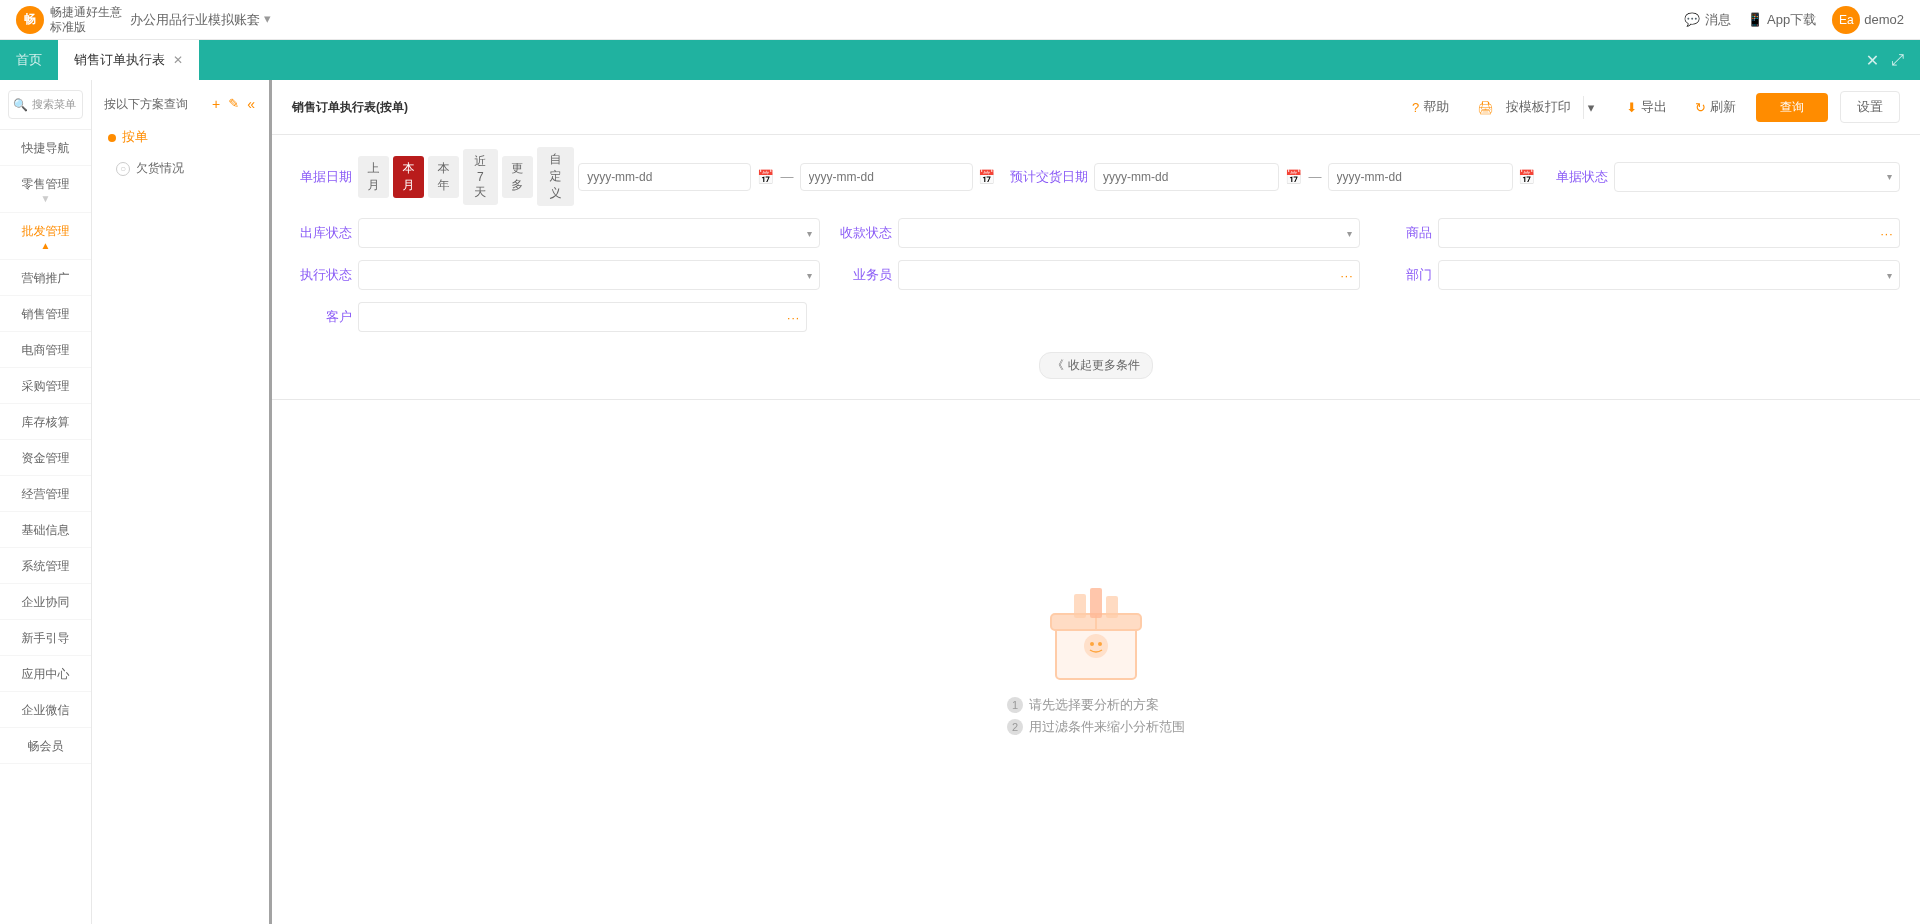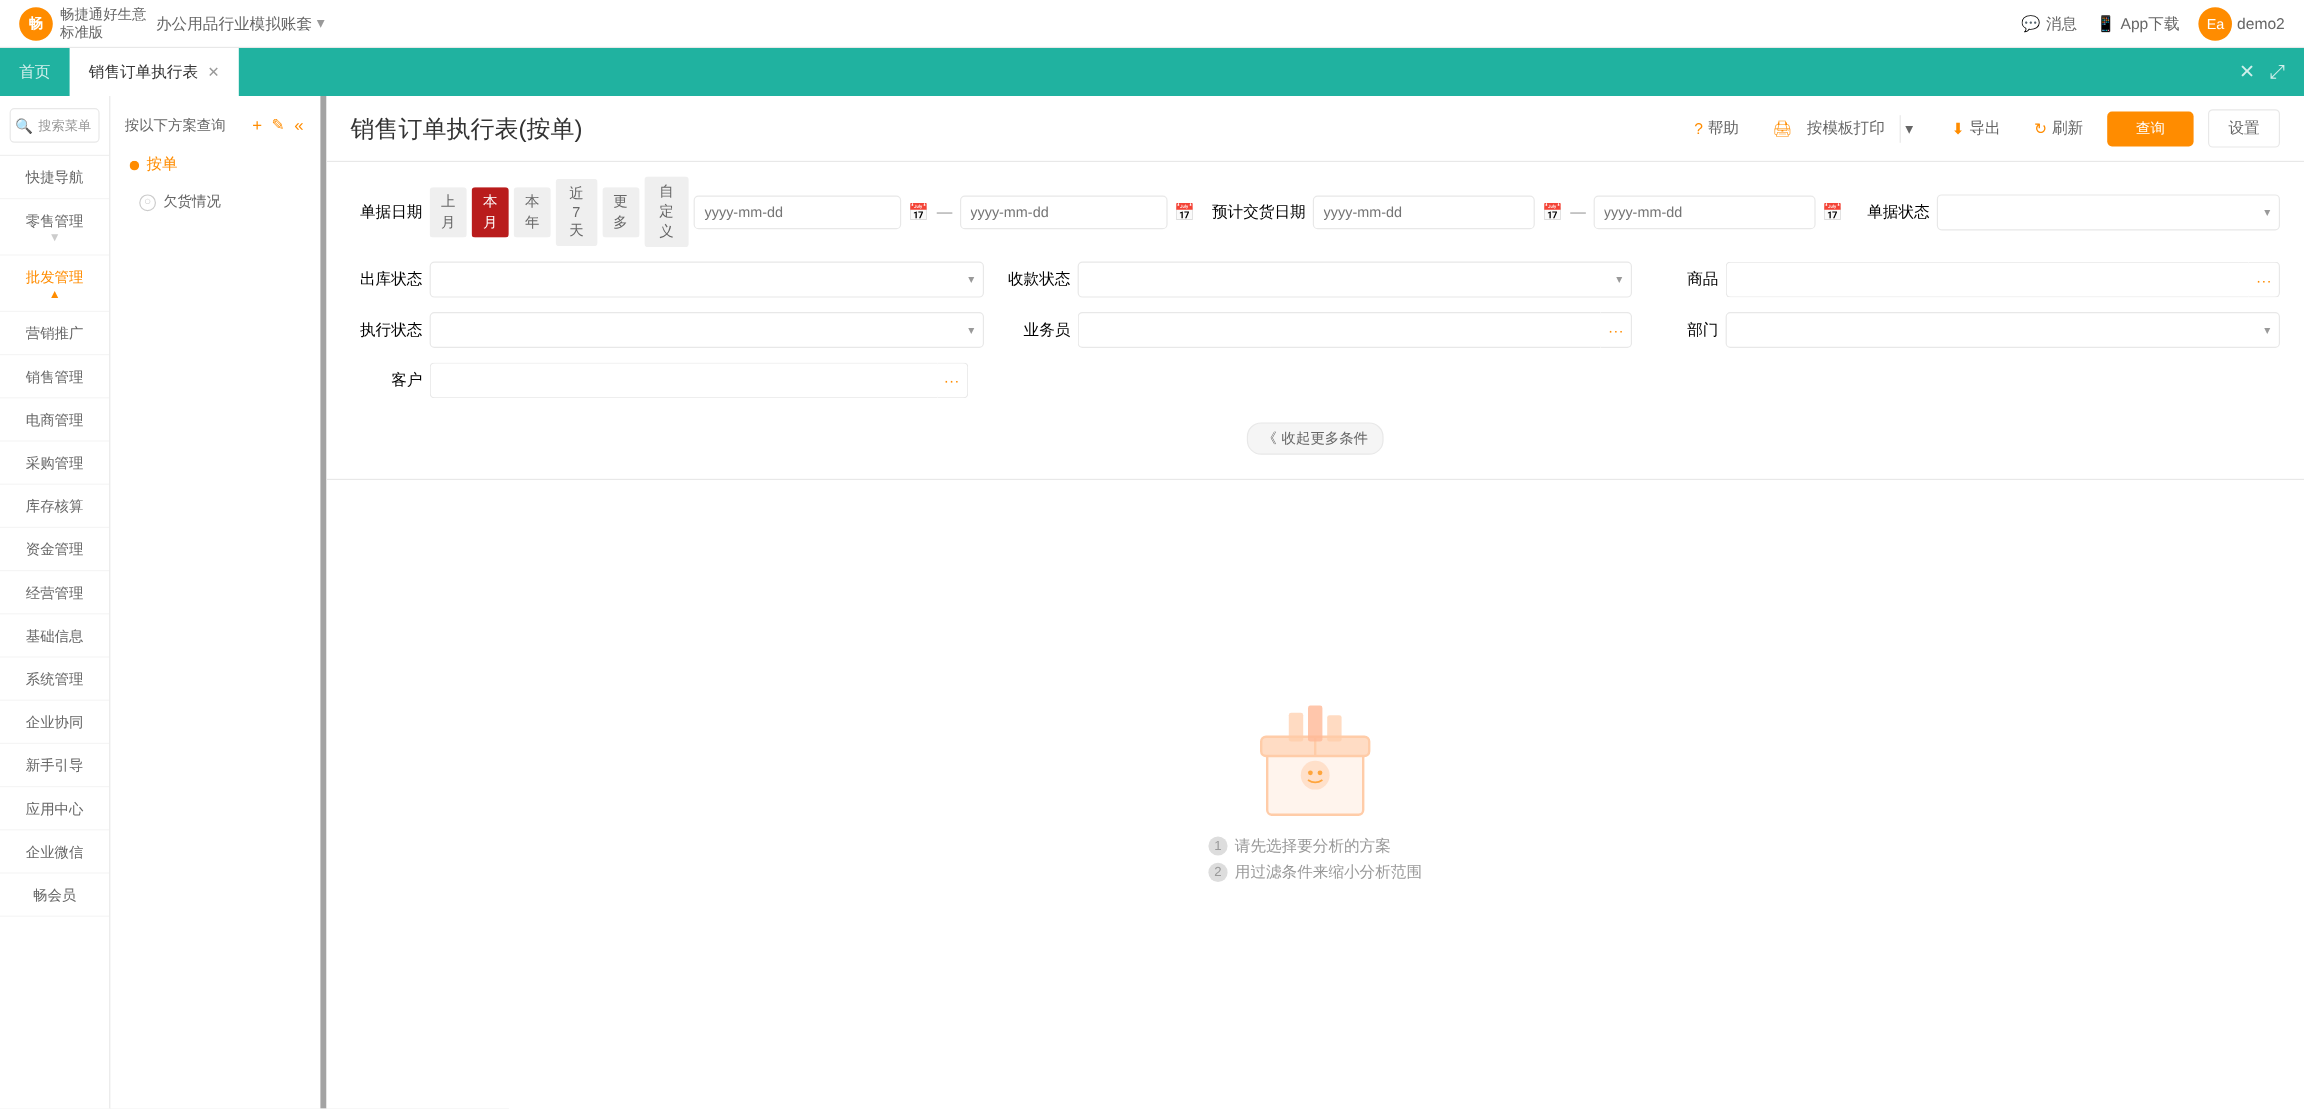--- a/index.html
+++ b/index.html
@@ -98,21 +98,21 @@
     .content-area {
       flex: 1;
       display: flex;
       overflow: hidden;
     }
 
     
     .left-panel {
       width: 180px;
       background: #fff;
-      border-right: 5px solid #a3a3a3;
+      border-right: 3px solid #a3a3a3;
       padding: 8px 0;
       flex-shrink: 0;
     }
     .left-panel-header {
       padding: 6px 12px;
       font-size: 12px;
       color: #666;
       display: flex;
       align-items: center;
       justify-content: space-between;
@@ -142,21 +142,21 @@
     
     .page-header {
       background: #fff;
       padding: 10px 20px;
       border-bottom: 1px solid #e8e8e8;
       display: flex;
       align-items: center;
       justify-content: space-between;
       flex-shrink: 0;
     }
-    .page-title { font-size: 20px; font-weight: normal; color: #333; }
+    .page-title { font-size: 12px; font-weight: bold; color: #333; }
     .page-actions { display: flex; align-items: center; gap: 12px; }
     .page-action-btn {
       display: flex;
       align-items: center;
       gap: 4px;
       font-size: 13px;
       color: #666;
       cursor: pointer;
       padding: 4px 8px;
       border-radius: 4px;
@@ -198,21 +198,21 @@
     .filter-row:last-child { margin-bottom: 0; }
     .filter-item {
       display: flex;
       align-items: center;
       gap: 6px;
       flex: 1;
       min-width: 0;
     }
     .filter-label {
       font-size: 13px;
-      color: #000000;
+      color: #8b5cf6;
       white-space: nowrap;
       min-width: 60px;
       text-align: right;
     }
     .filter-input {
       flex: 1;
       height: 30px;
       border: 1px solid #e8e8e8;
       border-radius: 4px;
       padding: 0 8px;

